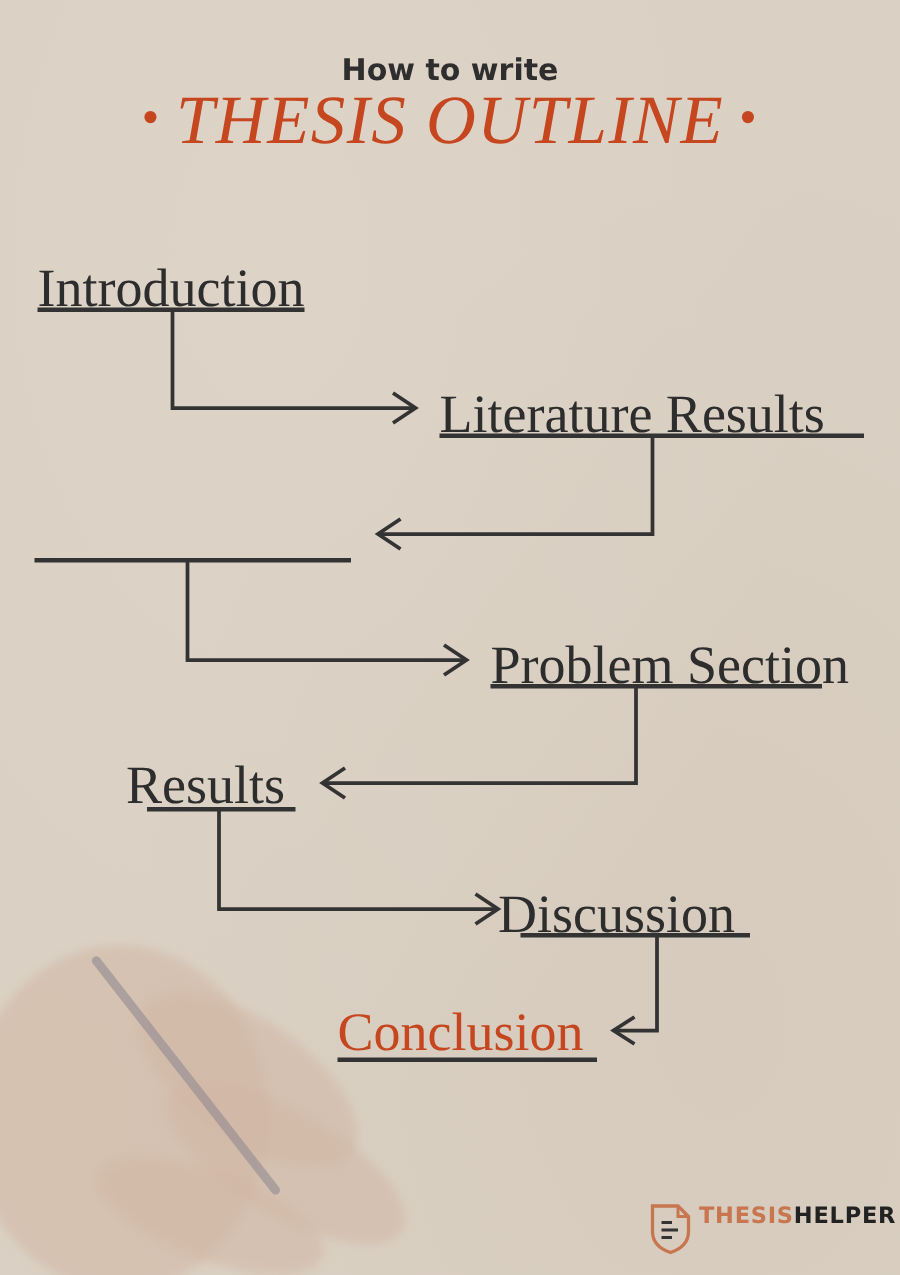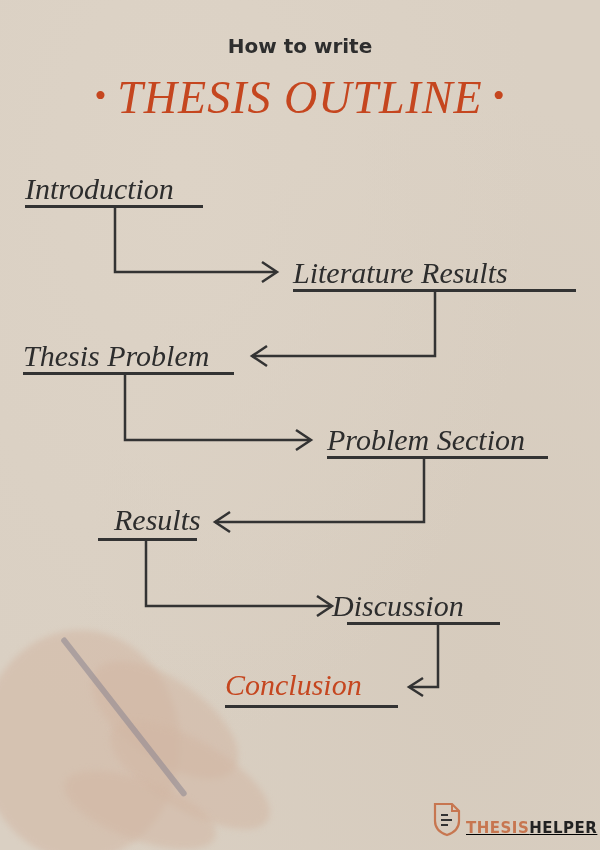--- a/index.html
+++ b/index.html
@@ -13,33 +13,33 @@
   }
   .hand-area { position:absolute; left:0; top:610px; width:300px; height:240px; }
   .hand { position:absolute; background:#d2b7a4; opacity:.55; filter:blur(3px); border-radius:50%; }
   .pen { position:absolute; left:60px; top:30px; width:6px; height:200px; background:#8a8590; opacity:.55;
          transform:rotate(-38deg); transform-origin:top left; border-radius:3px; }
   .subtitle {
     position:absolute; top:34px; left:0; width:600px; text-align:center;
     font-family:"DejaVu Sans", sans-serif; font-weight:bold; font-size:20px; color:#2e2e2e;
   }
   .title {
-    position:absolute; top:71px; left:0; width:600px; text-align:center;
+    position:absolute; top:53px; left:0; width:600px; text-align:center;
     font-family:"Liberation Serif", serif; font-style:italic; font-size:46px; color:#c5461f;
     letter-spacing:1px;
   }
   .title .dot { font-style:normal; font-size:34px; vertical-align:6px; margin:0 10px; }
   .node {
-    position:absolute; font-family:"Liberation Serif", serif; font-size:30px; color:#2d2d2d;
-    white-space:nowrap; line-height:1;font-style:italic;
+    position:absolute; font-family:"Liberation Serif", serif; font-size:36px; color:#2d2d2d;
+    white-space:nowrap; line-height:1;
   }
   .node.accent { color:#c5461f;text-align:right; }
   .uline { position:absolute; height:3px; background:#333; }
   svg.lines { position:absolute; left:0; top:0; }
-  .logo { position:absolute; left:432px; top:801px; display:flex; align-items:flex-end;text-decoration:underline; }
+  .logo { position:absolute; left:432px; top:801px; display:flex; align-items:flex-start; }
   .logo-text { font-family:"DejaVu Sans", sans-serif; font-weight:bold; font-size:15px; letter-spacing:.5px; margin-left:4px; }
   .logo-a { color:#c77650; }
   .logo-b { color:#222; }
 </style>
 </head>
 <body>
 
 <div class="page">
 
   <div class="hand-area">
@@ -77,27 +77,26 @@
       <polyline points="423,678 409,687 423,696"></polyline>
     </g>
   </svg>
 
   <div class="node" style="left:25px;top:174px;">Introduction</div>
   <div class="uline" style="left:25px;top:205px;width:178px;"></div>
 
   <div class="node" style="left:293px;top:258px;">Literature Results</div>
   <div class="uline" style="left:293px;top:289px;width:283px;"></div>
 
-  <div class="node" style="left:23px;top:341px;">Thesis Problem</div>
   <div class="uline" style="left:23px;top:372px;width:211px;"></div>
 
   <div class="node" style="left:327px;top:425px;">Problem Section</div>
   <div class="uline" style="left:327px;top:456px;width:221px;"></div>
 
-  <div class="node" style="left:114px;top:505px;">Results</div>
+  <div class="node" style="left:84px;top:505px;">Results</div>
   <div class="uline" style="left:98px;top:538px;width:99px;"></div>
 
   <div class="node" style="left:332px;top:591px;">Discussion</div>
   <div class="uline" style="left:347px;top:622px;width:153px;"></div>
 
   <div class="node accent" style="left:225px;top:670px;">Conclusion</div>
   <div class="uline" style="left:225px;top:705px;width:173px;"></div>
 
   <div class="logo">
     <svg width="30" height="36" viewBox="0 0 30 36">

